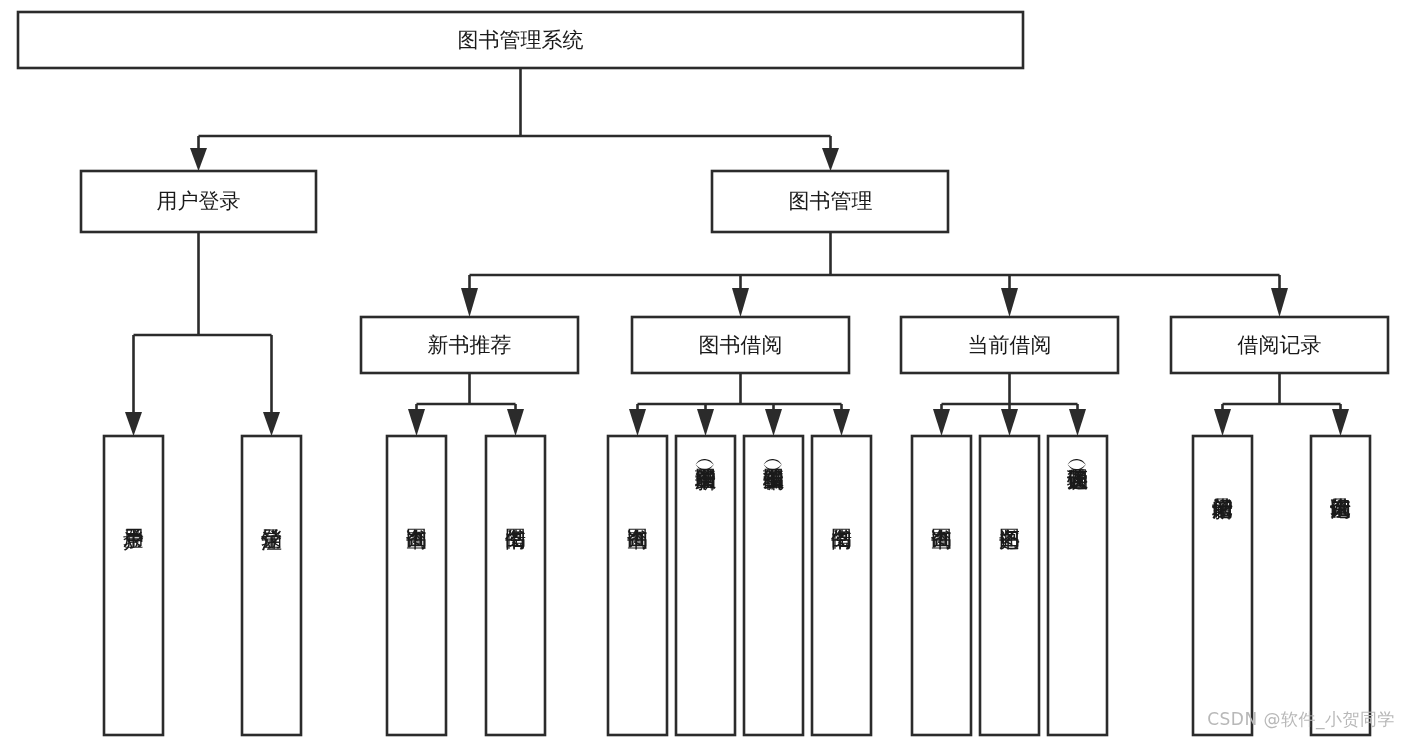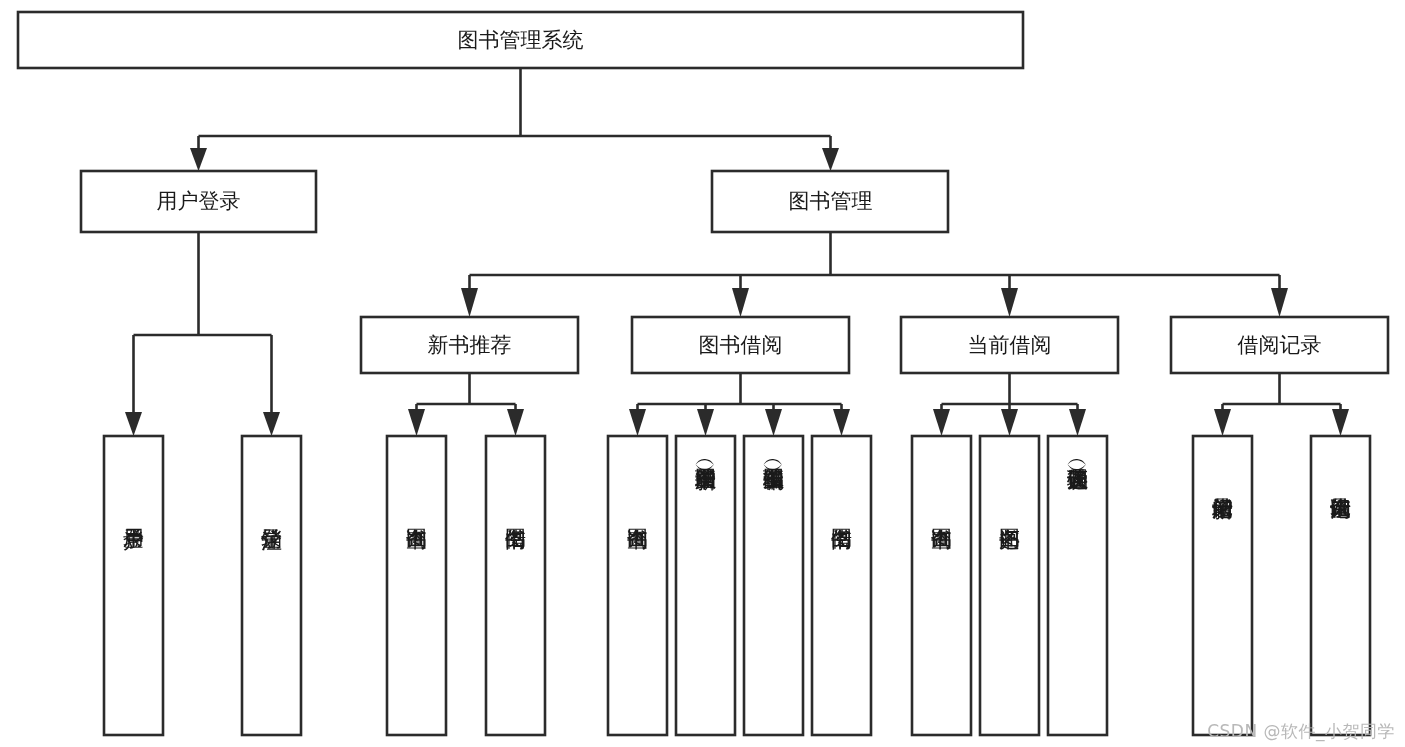--- a/index.html
+++ b/index.html
@@ -51,21 +51,21 @@
   }
   .node-label-vertical {
     font-family: "DejaVu Sans", "Liberation Sans", sans-serif;
     fill: #1a1a1a;
     font-size: 21px;
     text-anchor: middle;
   }
   .watermark {
     position: absolute;
     right: 10px;
-    bottom: 4px;
+    bottom: 16px;
     font-family: "DejaVu Sans", "Liberation Sans", sans-serif;
     font-size: 17px;
     color: #b8b8b8;
     white-space: nowrap;
     letter-spacing: 0.5px;
     pointer-events: none;
   }
 </style>
 </head>
 <body>

